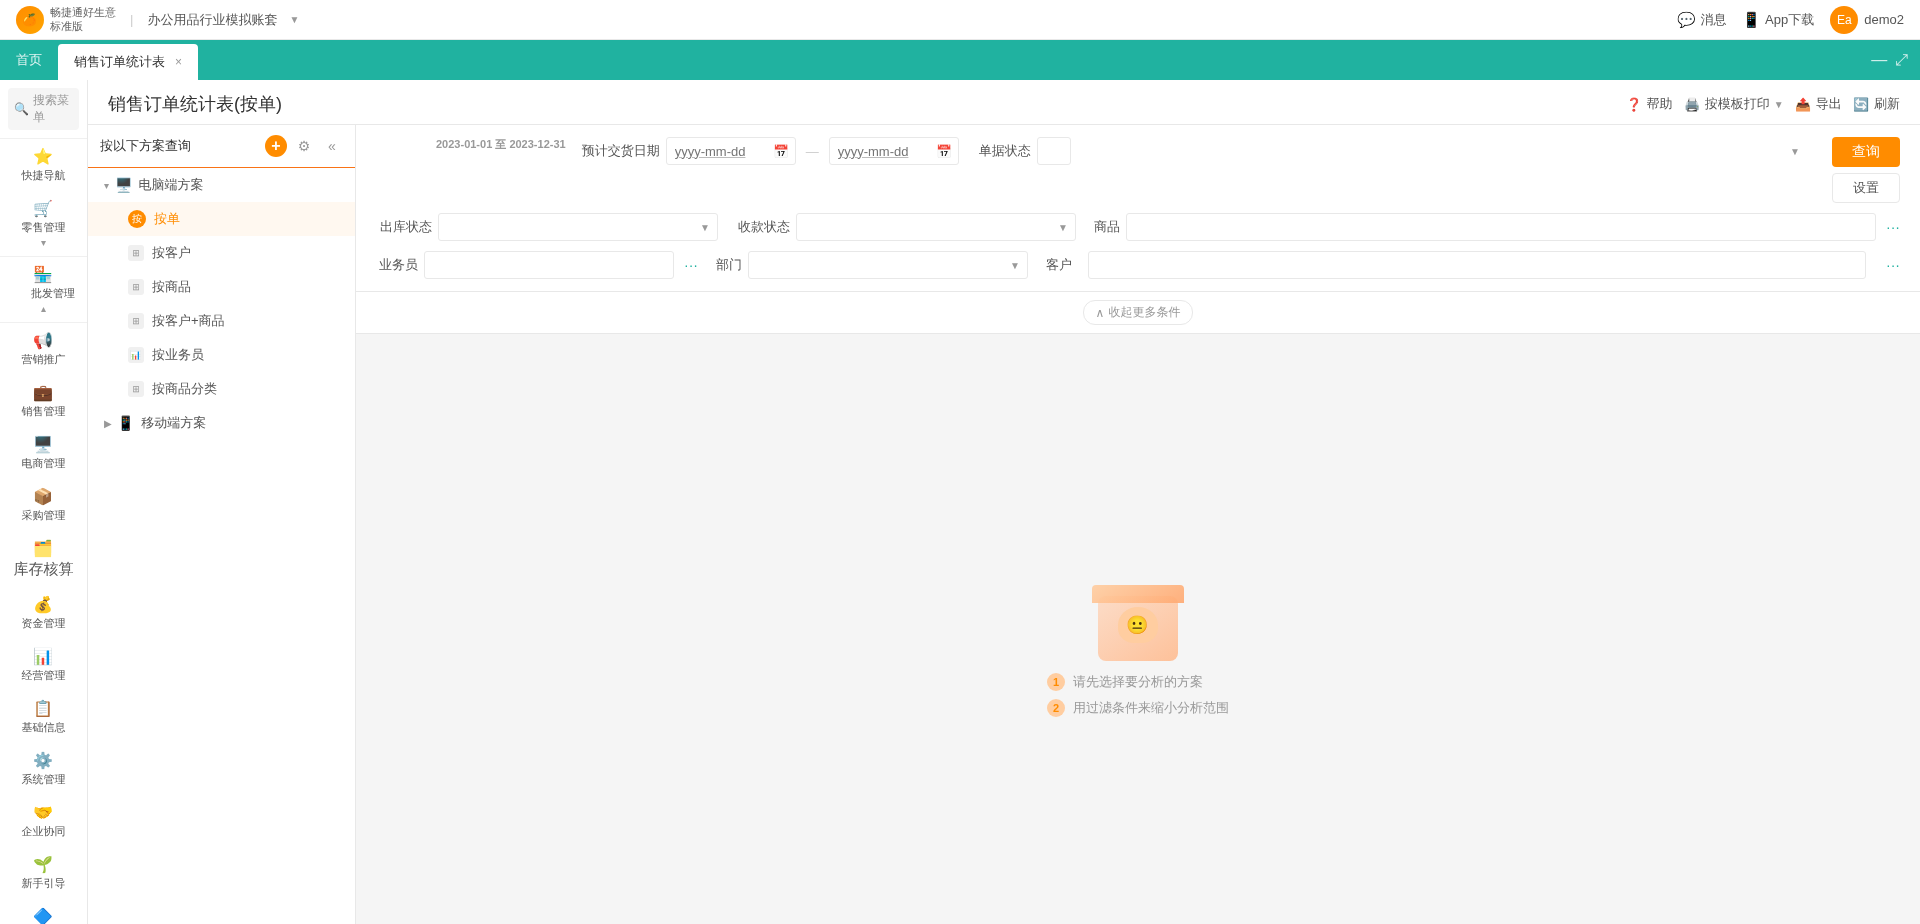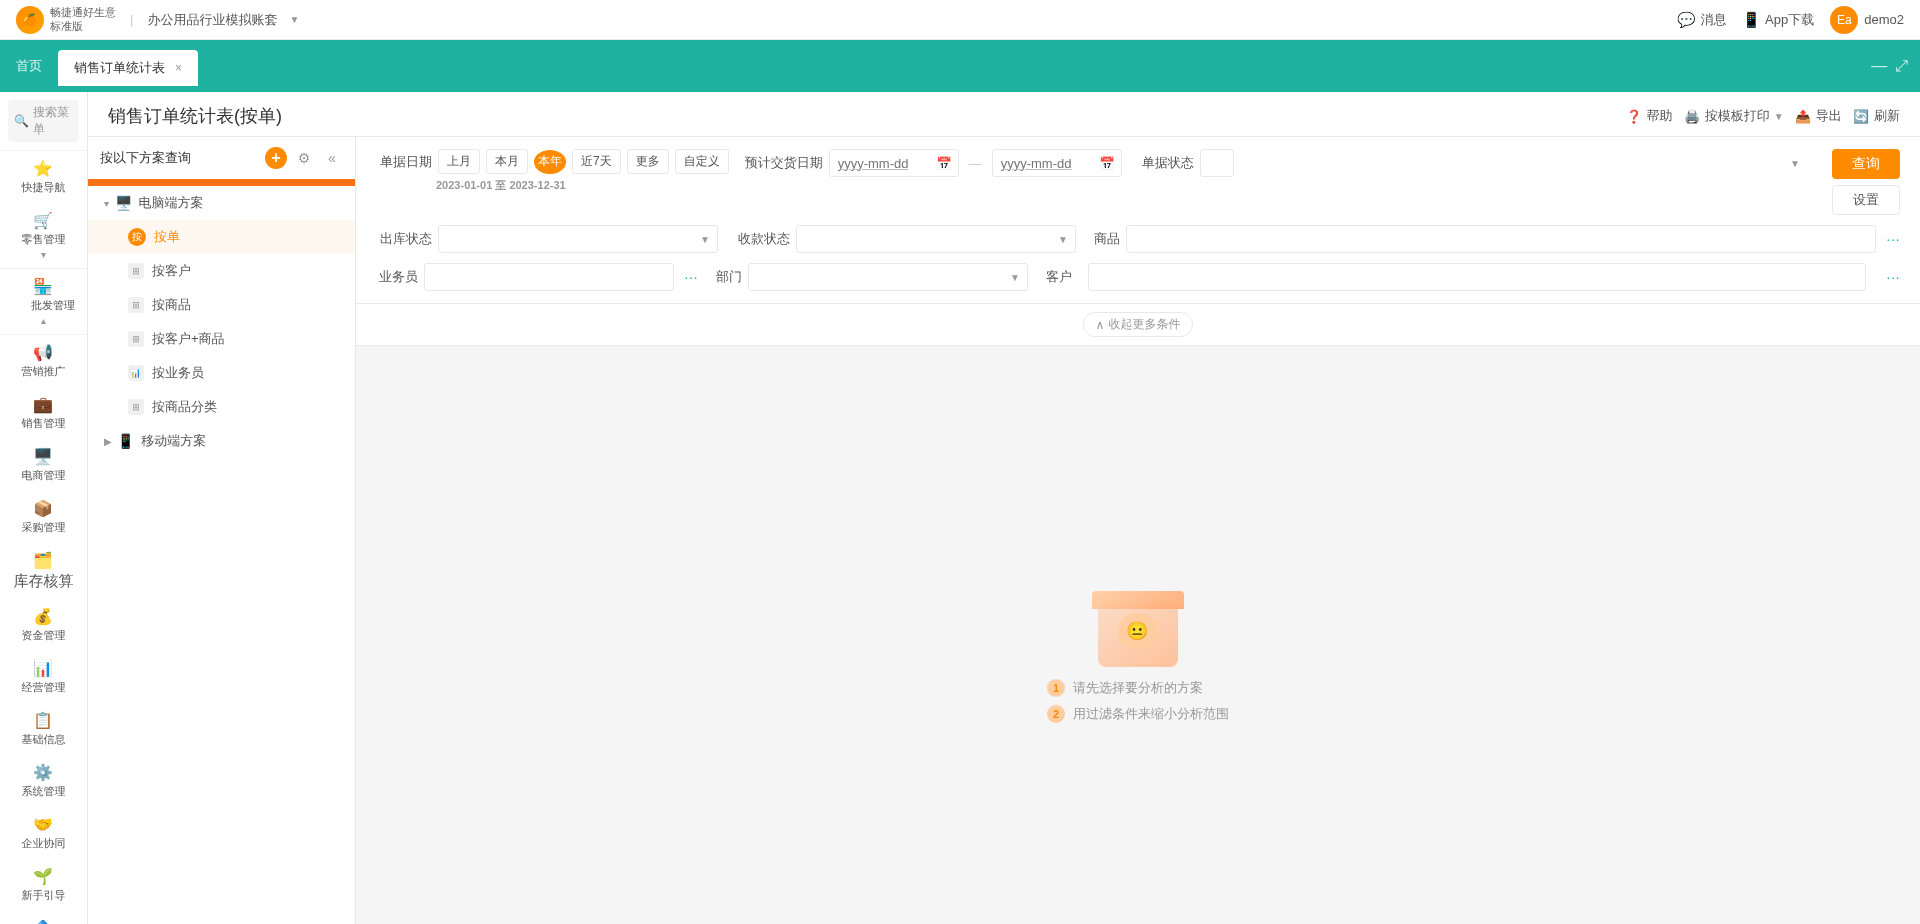--- a/index.html
+++ b/index.html
@@ -9,21 +9,21 @@
     .top-bar { height: 40px; background: #fff; display: flex; align-items: center; justify-content: space-between; padding: 0 16px; border-bottom: 1px solid #e8e8e8; flex-shrink: 0; }
     .top-bar-left { display: flex; align-items: center; gap: 8px; }
     .logo-area { display: flex; align-items: center; gap: 6px; }
     .logo-icon { width: 28px; height: 28px; background: linear-gradient(135deg, #ff8c00, #ffa500); border-radius: 50%; display: flex; align-items: center; justify-content: center; color: white; font-size: 12px; font-weight: bold; }
     .logo-text { font-size: 11px; color: #666; line-height: 1.2; }
     .top-bar-right { display: flex; align-items: center; gap: 16px; }
     .top-bar-btn { display: flex; align-items: center; gap: 4px; font-size: 13px; color: #555; cursor: pointer; }
     .avatar { width: 28px; height: 28px; border-radius: 50%; background: #ff8c00; display: flex; align-items: center; justify-content: center; color: white; font-size: 12px; }
 
     
-    .tab-bar { height: 52px; background: #20b2a0; display: flex; align-items: center; padding: 0 0; flex-shrink: 0; }
+    .tab-bar { height: 40px; background: #20b2a0; display: flex; align-items: center; padding: 0 0; flex-shrink: 0; }
     .tab-item { height: 40px; display: flex; align-items: center; padding: 0 16px; cursor: pointer; color: rgba(255,255,255,0.85); font-size: 13px; gap: 6px; }
     .tab-item.home { background: transparent; }
     .tab-item.active { background: #fff; color: #333; border-radius: 4px 4px 0 0; margin-top: 4px; height: 36px; }
     .tab-close { color: #999; font-size: 12px; cursor: pointer; margin-left: 4px; }
     .tab-bar-actions { margin-left: auto; display: flex; align-items: center; gap: 8px; padding-right: 12px; }
     .tab-action-btn { color: rgba(255,255,255,0.8); cursor: pointer; font-size: 16px; }
 
     
     .main-layout { display: flex; flex: 1; overflow: hidden; }
 
@@ -43,21 +43,21 @@
     .page-header { background: #fff; padding: 12px 20px 8px; border-bottom: 1px solid #e8e8e8; display: flex; align-items: center; justify-content: space-between; flex-shrink: 0; }
     .page-title { font-size: 18px; font-weight: 500; color: #333; }
     .page-actions { display: flex; align-items: center; gap: 12px; }
     .page-action { display: flex; align-items: center; gap: 4px; font-size: 13px; color: #555; cursor: pointer; }
 
     
     .inner-layout { display: flex; flex: 1; overflow: hidden; }
 
     
     .left-panel { width: 268px; background: #fff; border-right: 1px solid #e8e8e8; flex-shrink: 0; overflow-y: auto; }
-    .left-panel-header { padding: 10px 12px; display: flex; align-items: center; justify-content: space-between; border-bottom: 7px solid #f97316; }
+    .left-panel-header { padding: 10px 12px; display: flex; align-items: center; justify-content: space-between; border-bottom: 1px solid #f97316; }
     .left-panel-actions { display: flex; align-items: center; gap: 6px; }
     .lp-action-btn { width: 22px; height: 22px; border-radius: 50%; display: flex; align-items: center; justify-content: center; cursor: pointer; font-size: 14px; color: #999; }
     .tree-item { padding: 8px 16px 8px 28px; display: flex; align-items: center; gap: 8px; cursor: pointer; font-size: 13px; color: #555; }
     .tree-item.active { background: #fff8f0; color: #ff8c00; font-weight: 500; }
     .tree-parent { padding: 8px 12px 8px 16px; display: flex; align-items: center; gap: 6px; cursor: pointer; font-size: 13px; color: #555; }
     .tree-icon { width: 18px; height: 18px; border-radius: 50%; background: #ff8c00; display: flex; align-items: center; justify-content: center; color: white; font-size: 10px; }
     .tree-icon-sm { width: 16px; height: 16px; background: #f0f0f0; border-radius: 3px; display: flex; align-items: center; justify-content: center; font-size: 9px; color: #999; }
 
     
     .right-panel { flex: 1; display: flex; flex-direction: column; overflow: hidden; background: #f5f5f5; }
@@ -297,29 +297,20 @@
         </div>
       </div>
 
       <div class="right-panel">
 
         <div class="filter-area">
 
           <div style="display:flex;align-items:flex-start;gap:16px;">
 
             <div style="display:flex;flex-direction:column;gap:4px;">
-              <div class="filter-date-group">
-                <span class="filter-label">单据日期</span>
-                <button class="date-btn">上月</button>
-                <button class="date-btn">本月</button>
-                <button class="date-btn active" style="background:#ff8c00;color:#fff;border-color:#ff8c00;border-radius:50%;width:32px;height:24px;padding:0;font-size:12px;">本年</button>
-                <button class="date-btn">近7天</button>
-                <button class="date-btn">更多</button>
-                <button class="date-btn">自定义</button>
-              </div>
               <div style="padding-left:60px;font-size:11px;color:#999;font-weight:bold;">2023-01-01 至 2023-12-31</div>
             </div>
 
             <div style="display:flex;align-items:center;gap:6px;">
               <span class="filter-label" style="min-width:78px;">预计交货日期</span>
               <div class="filter-date-input-wrap">
                 <input type="text" class="filter-date-input" style="width: 130px;" placeholder="yyyy-mm-dd">
                 <span class="cal-icon">📅</span>
               </div>
               <span class="filter-dash">—</span>

